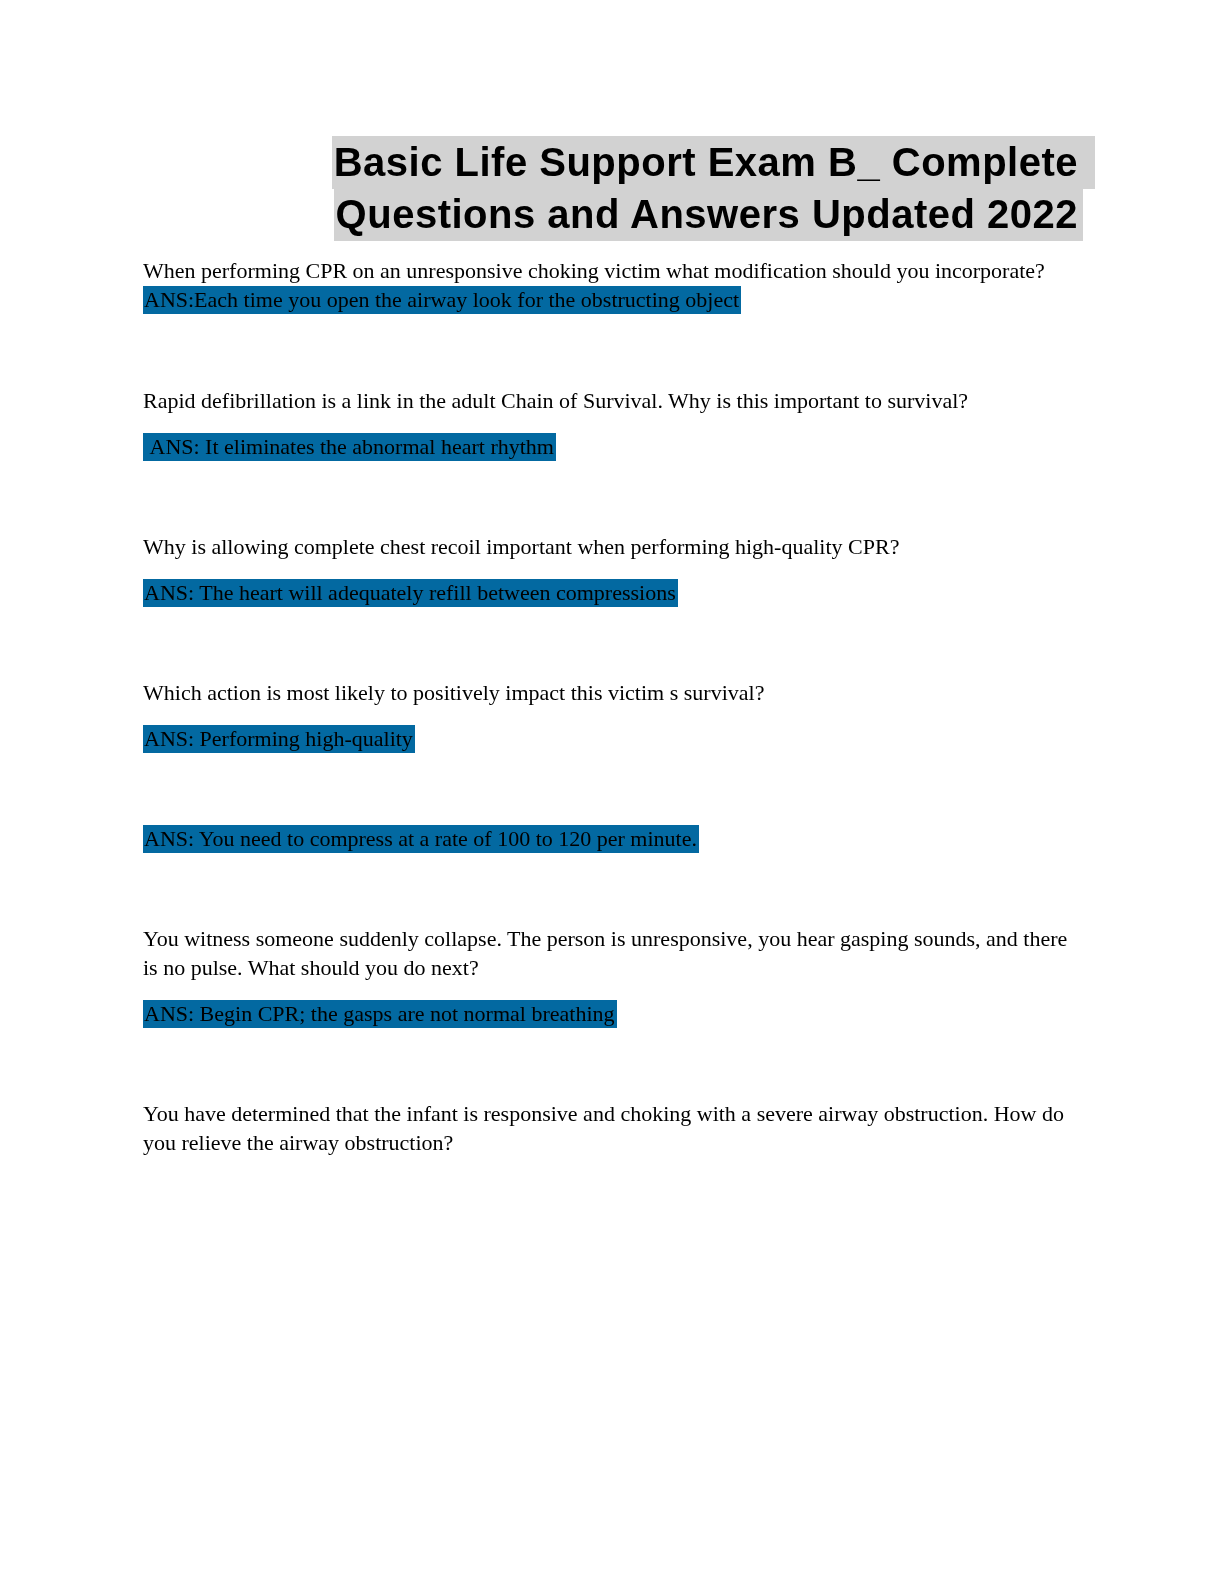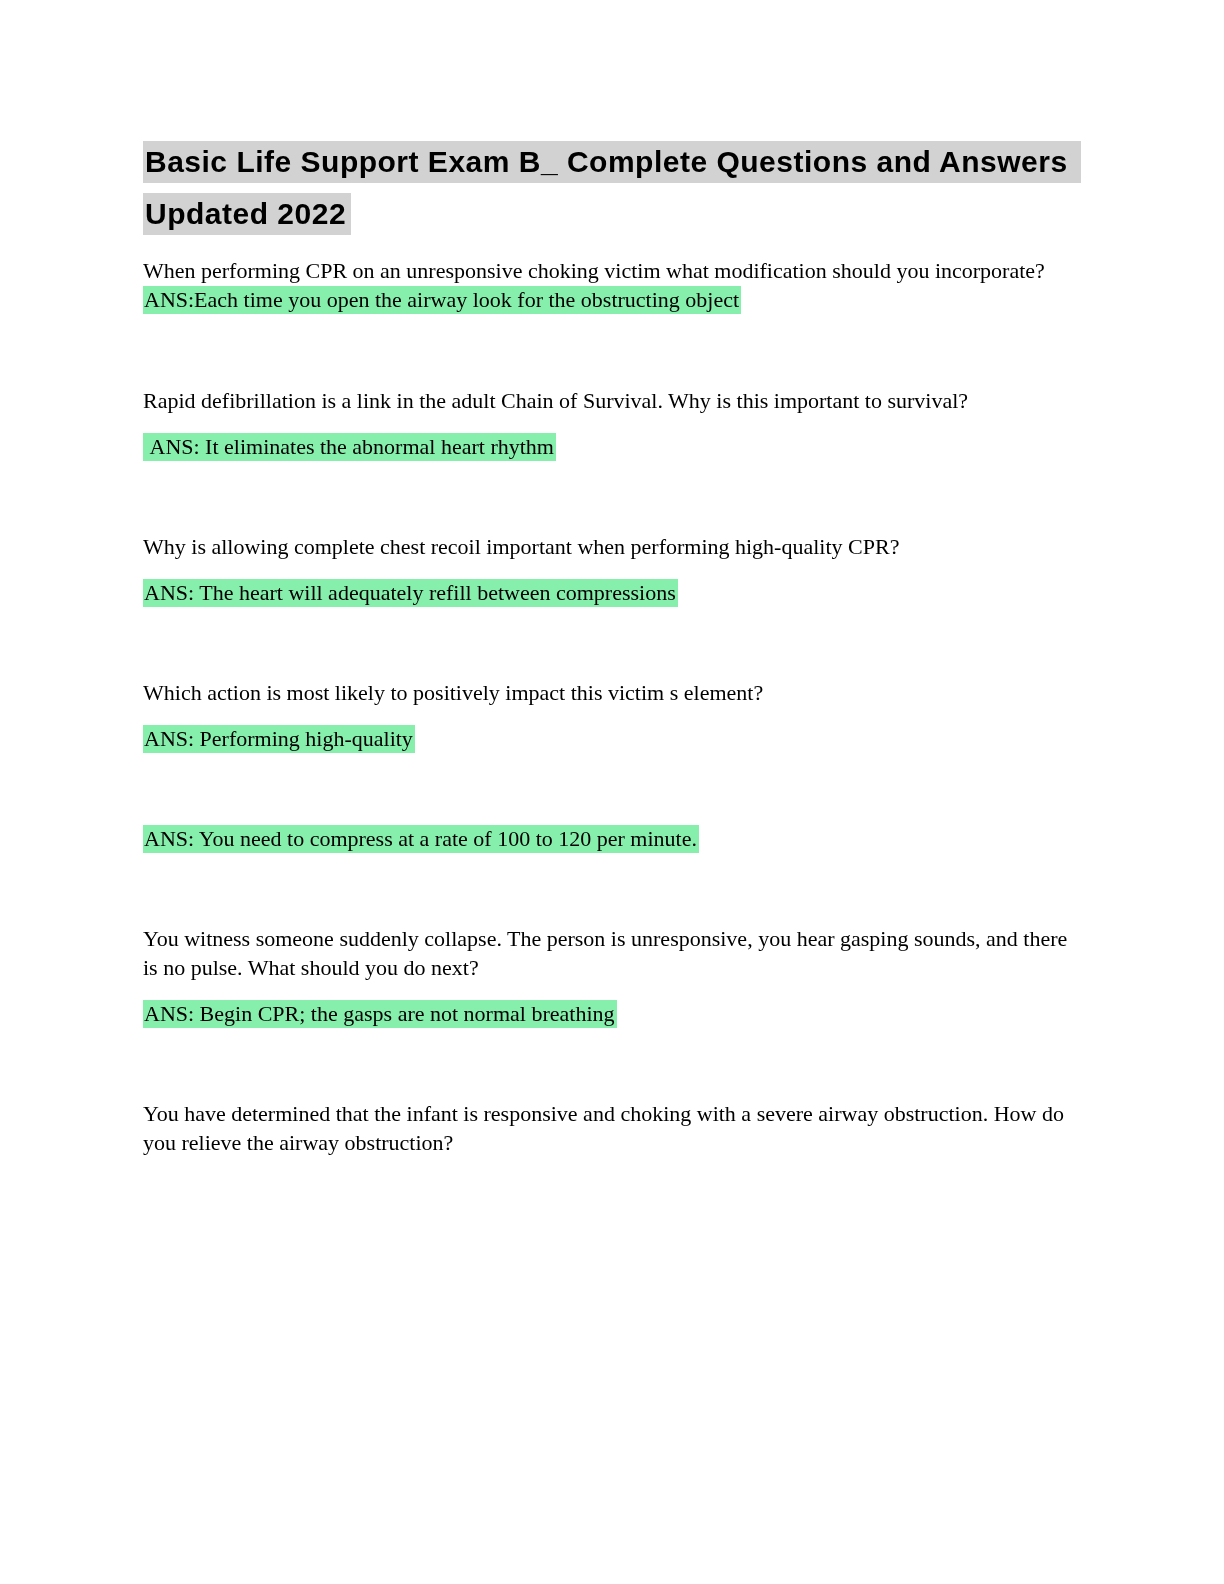--- a/index.html
+++ b/index.html
@@ -15,25 +15,26 @@
   }
   .content {
     position: absolute;
     left: 143px;
     top: 136px;
     width: 940px;
   }
   .doc-title {
     font-family: "Liberation Sans", sans-serif;
     font-weight: 700;
-    font-size: 30px;
+    font-size: 40px;
     line-height: 52px;
     letter-spacing: 0.5px;
     color: #000000;
     margin-bottom: 16px;
+    text-align: right;
   }
   .doc-title .title-hl {
     background: #d2d2d2;
     padding: 4px 5px 5px 2px;
     -webkit-box-decoration-break: clone;
     box-decoration-break: clone;
     white-space: pre-wrap;
   }
   .para {
     font-size: 22px;
@@ -43,21 +44,21 @@
   }
   .para.inline-ans { margin-bottom: 72px; }
   .ans-para {
     font-size: 22px;
     line-height: 29px;
     margin: 0 0 71px 0;
     white-space: pre-wrap;
   }
   .para.last { margin-bottom: 8px; }
   .hl {
-    background: #86efac;
+    background: #0369a1;
     padding: 1px 2px 2px 1px;
     -webkit-box-decoration-break: clone;
     box-decoration-break: clone;
     white-space: pre-wrap;
   }
 </style>
 </head>
 <body>
 
 <div class="page">
@@ -67,21 +68,21 @@
 
     <p class="para inline-ans"><span>When performing CPR on an unresponsive choking victim what modification should you incorporate? </span><span class="hl">ANS:Each time you open the airway look for the obstructing object</span></p>
 
 
     <p class="para"><span>Rapid defibrillation is a link in the adult Chain of Survival. Why is this important to survival?</span></p>
     <p class="ans-para"><span class="hl"> ANS: It eliminates the abnormal heart rhythm</span></p>
 
     <p class="para"><span>Why is allowing complete chest recoil important when performing high-quality CPR?</span></p>
     <p class="ans-para"><span class="hl">ANS: The heart will adequately refill between compressions</span></p>
 
-    <p class="para"><span>Which action is most likely to positively impact this victim s element?</span></p>
+    <p class="para"><span>Which action is most likely to positively impact this victim s survival?</span></p>
     <p class="ans-para"><span class="hl">ANS: Performing high-quality</span></p>
 
     <p class="ans-para"><span class="hl">ANS: You need to compress at a rate of 100 to 120 per minute.</span></p>
 
     <p class="para"><span>You witness someone suddenly collapse. The person is unresponsive, you hear gasping sounds, and there is no pulse. What should you do next?</span></p>
     <p class="ans-para"><span class="hl">ANS: Begin CPR; the gasps are not normal breathing</span></p>
 
     <p class="para last"><span>You have determined that the infant is responsive and choking with a severe airway obstruction. How do you relieve the airway obstruction?</span></p>
 
   </div>

